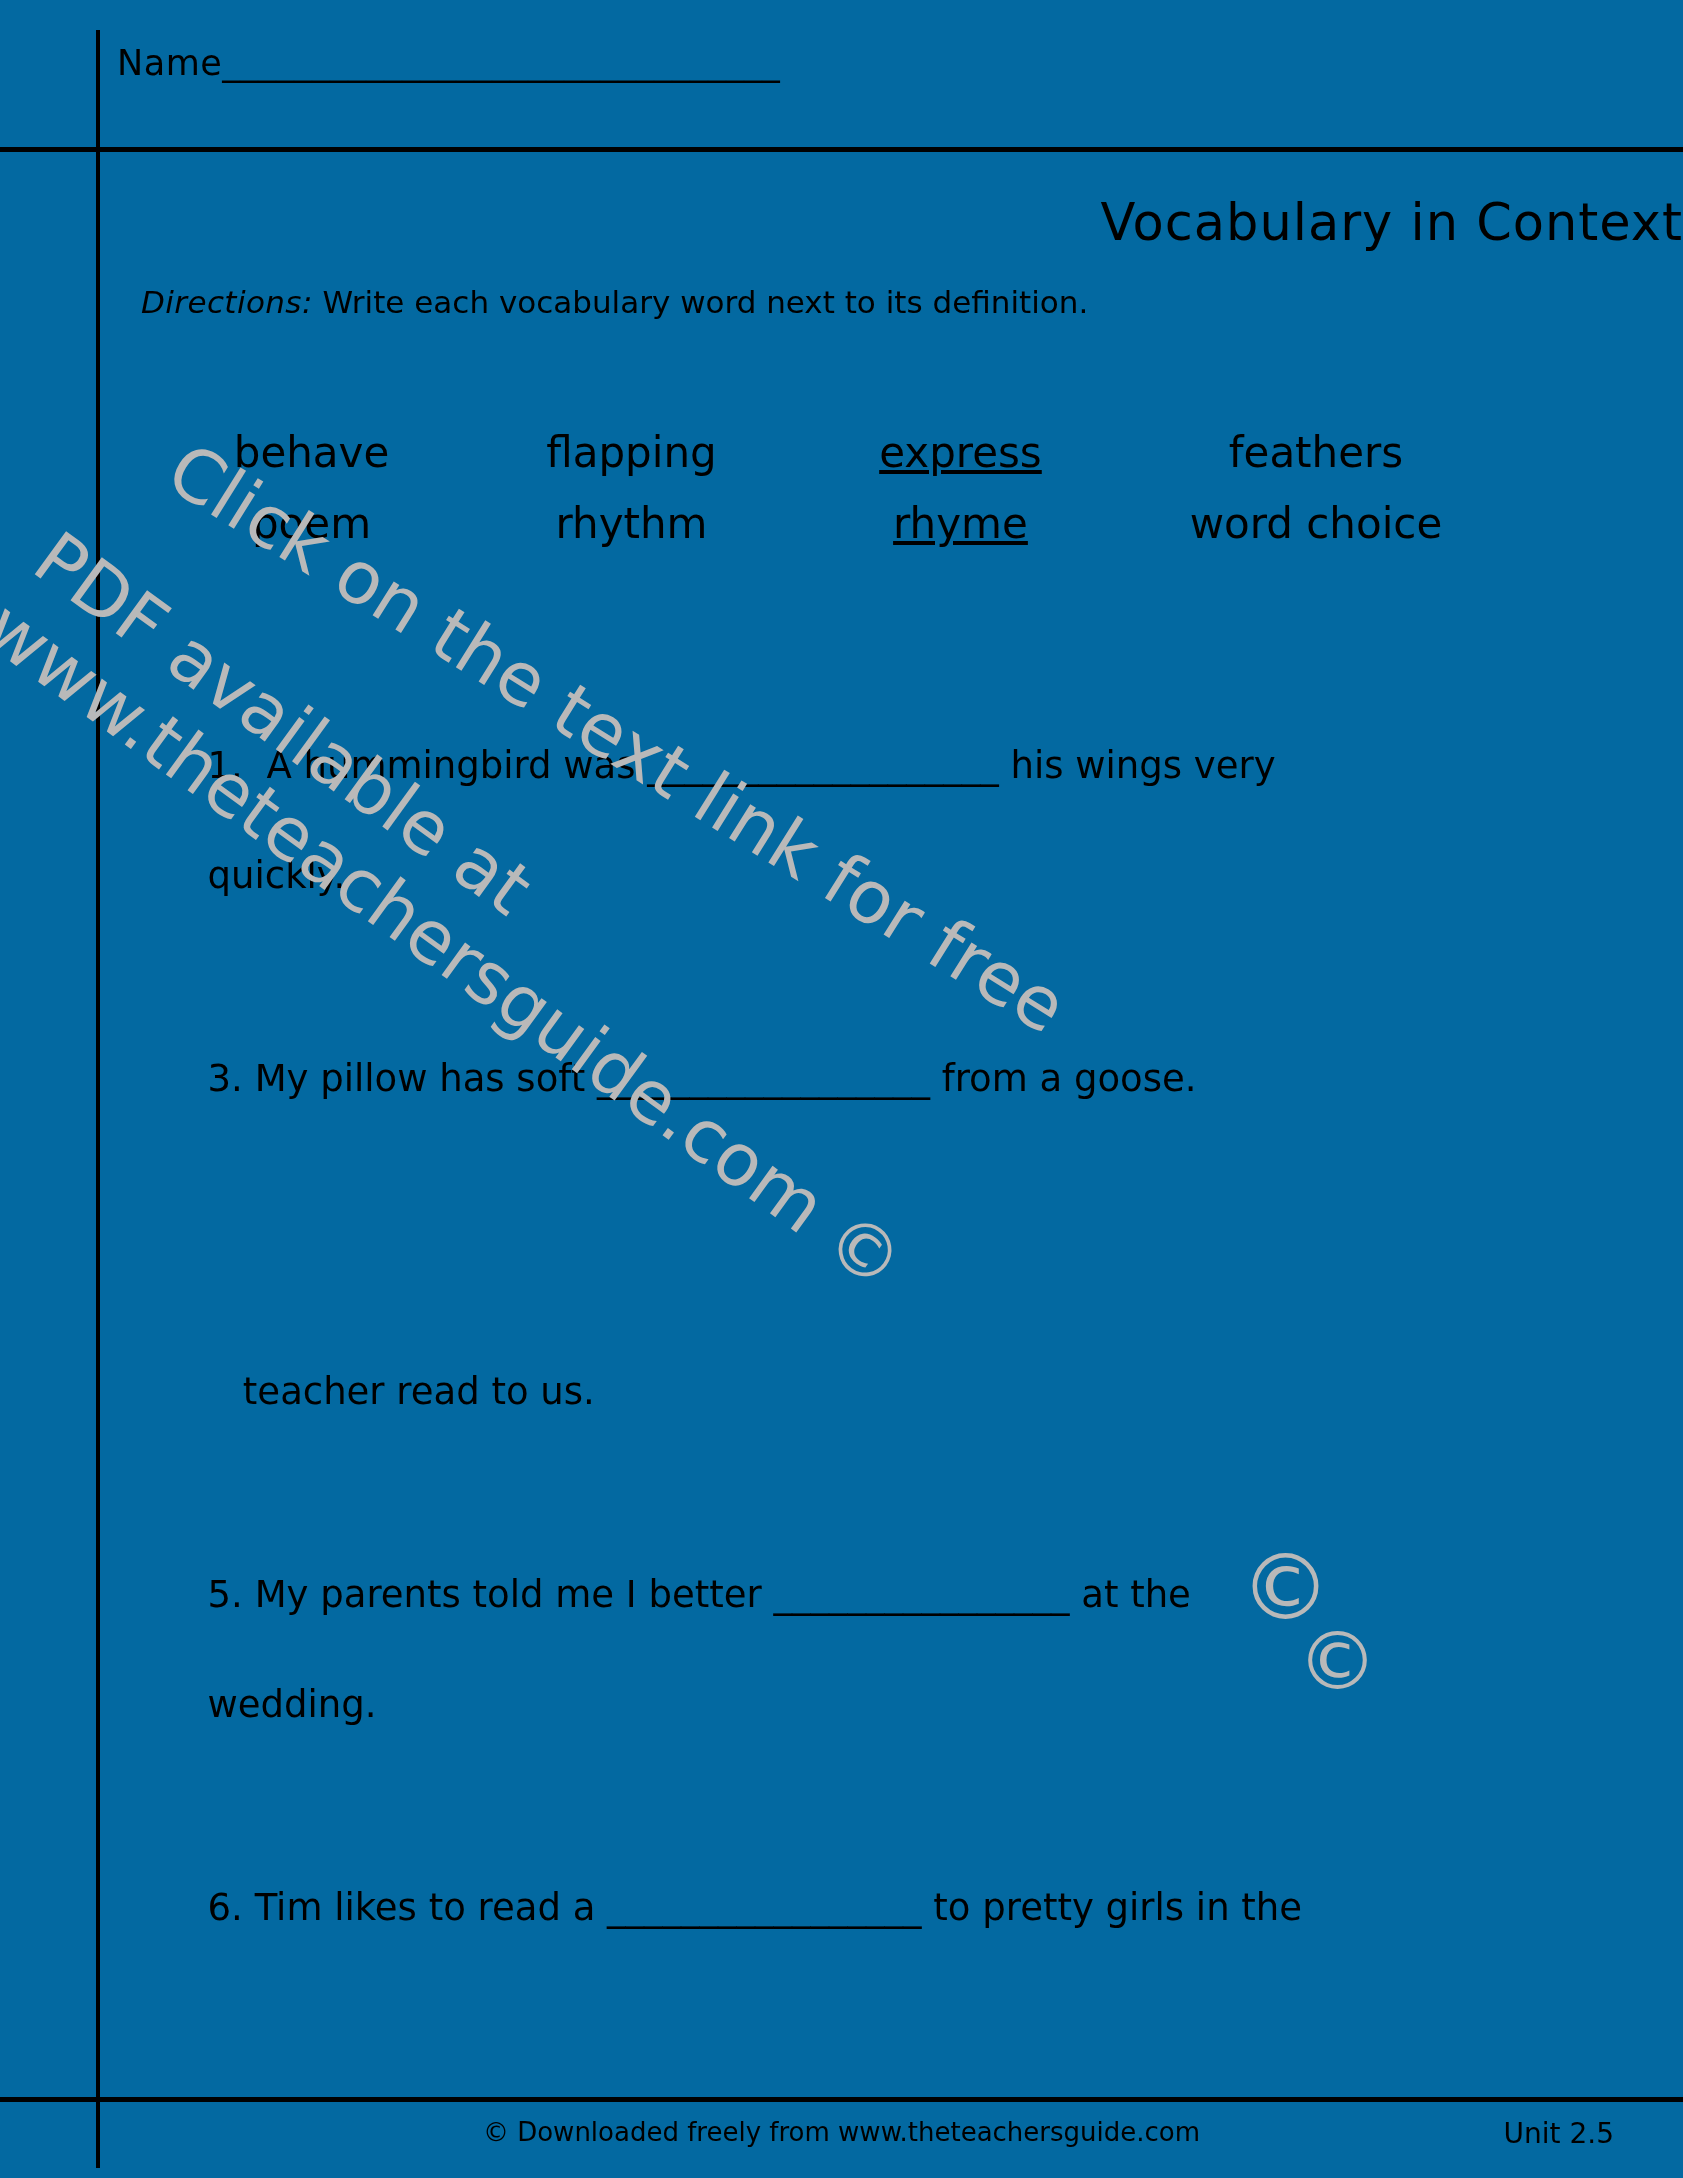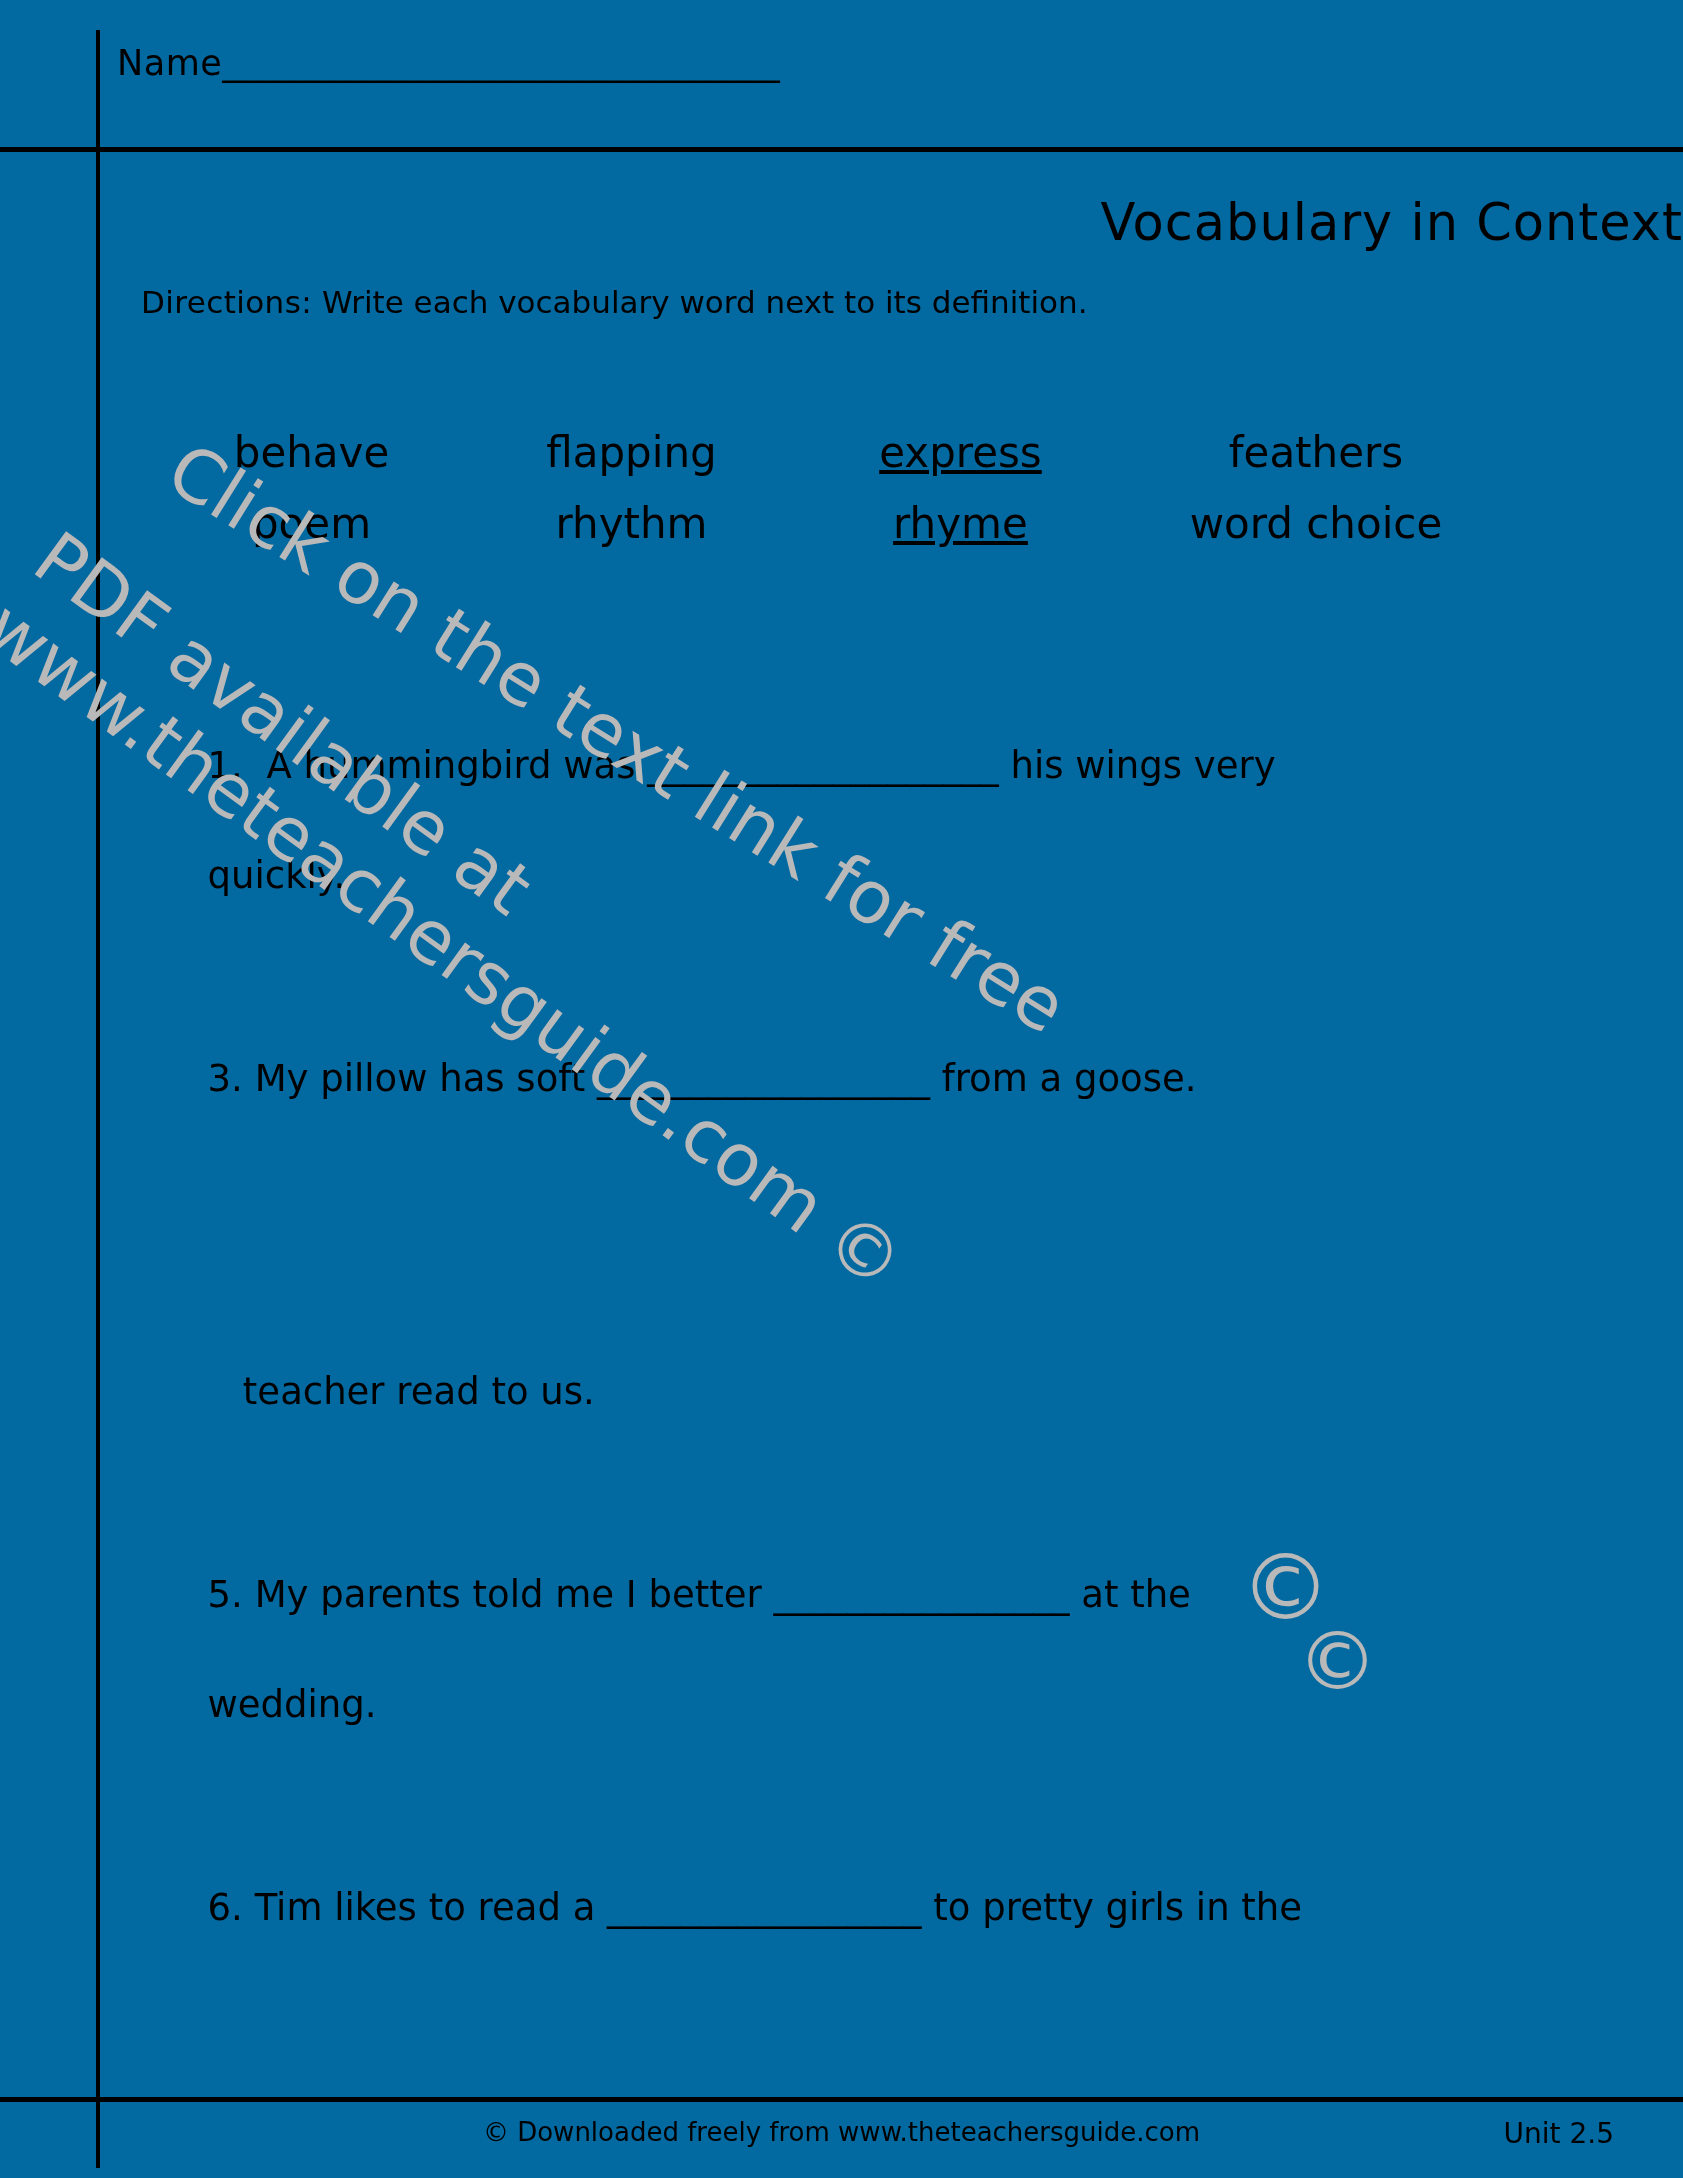--- a/index.html
+++ b/index.html
@@ -65,21 +65,21 @@
   }
 
   
   .directions {
     position: absolute;
     left: 141px;
     top: 284px;
     font-size: 31px;
     white-space: nowrap;
   }
-  .directions .dir-label { letter-spacing: 0.4px; }
+  .directions .dir-label { letter-spacing: 0.4px; font-style: italic; }
 
   
   .wordbank {
     position: absolute;
     left: 178px;
     top: 428px;
     width: 1307px;
   }
   .wb-row {
     display: flex;

